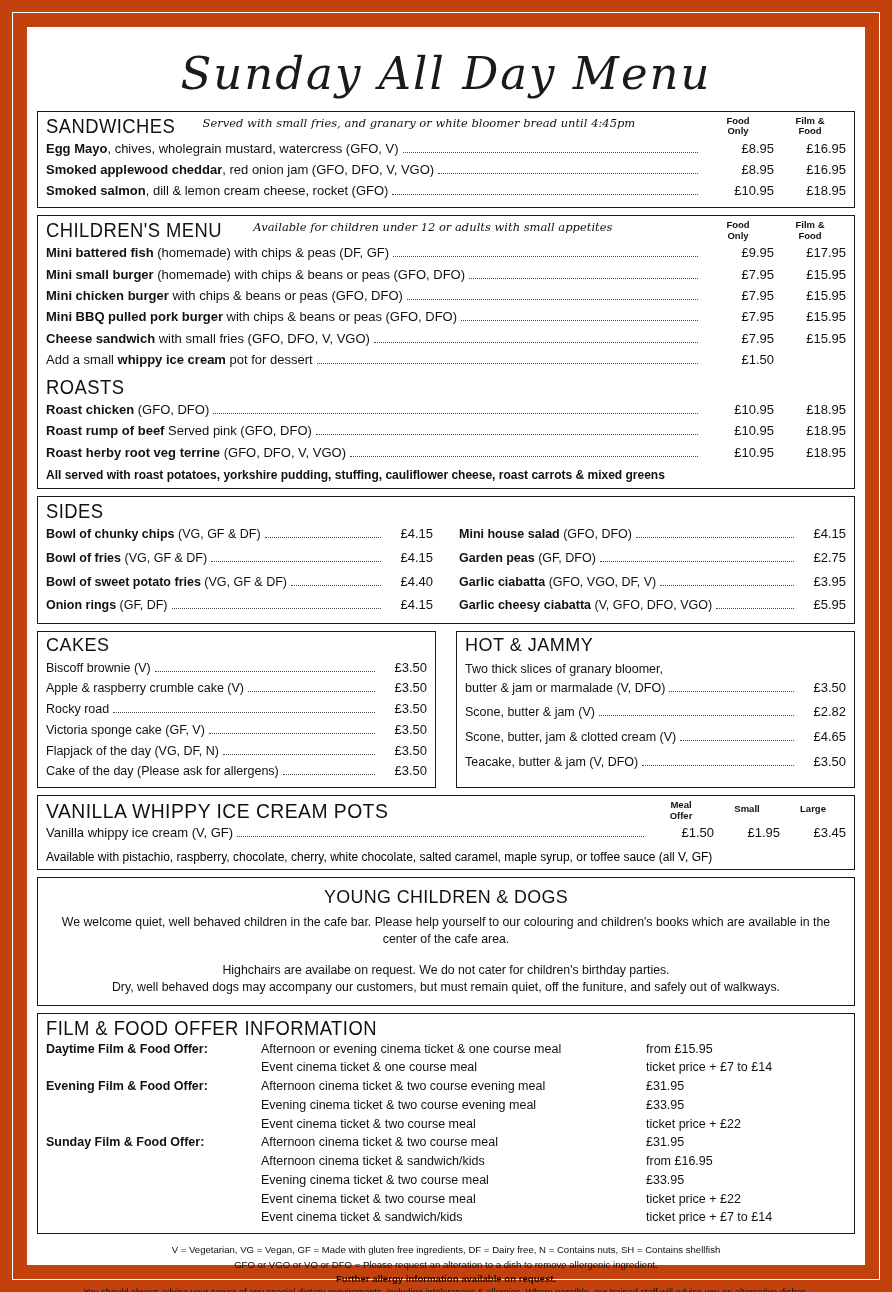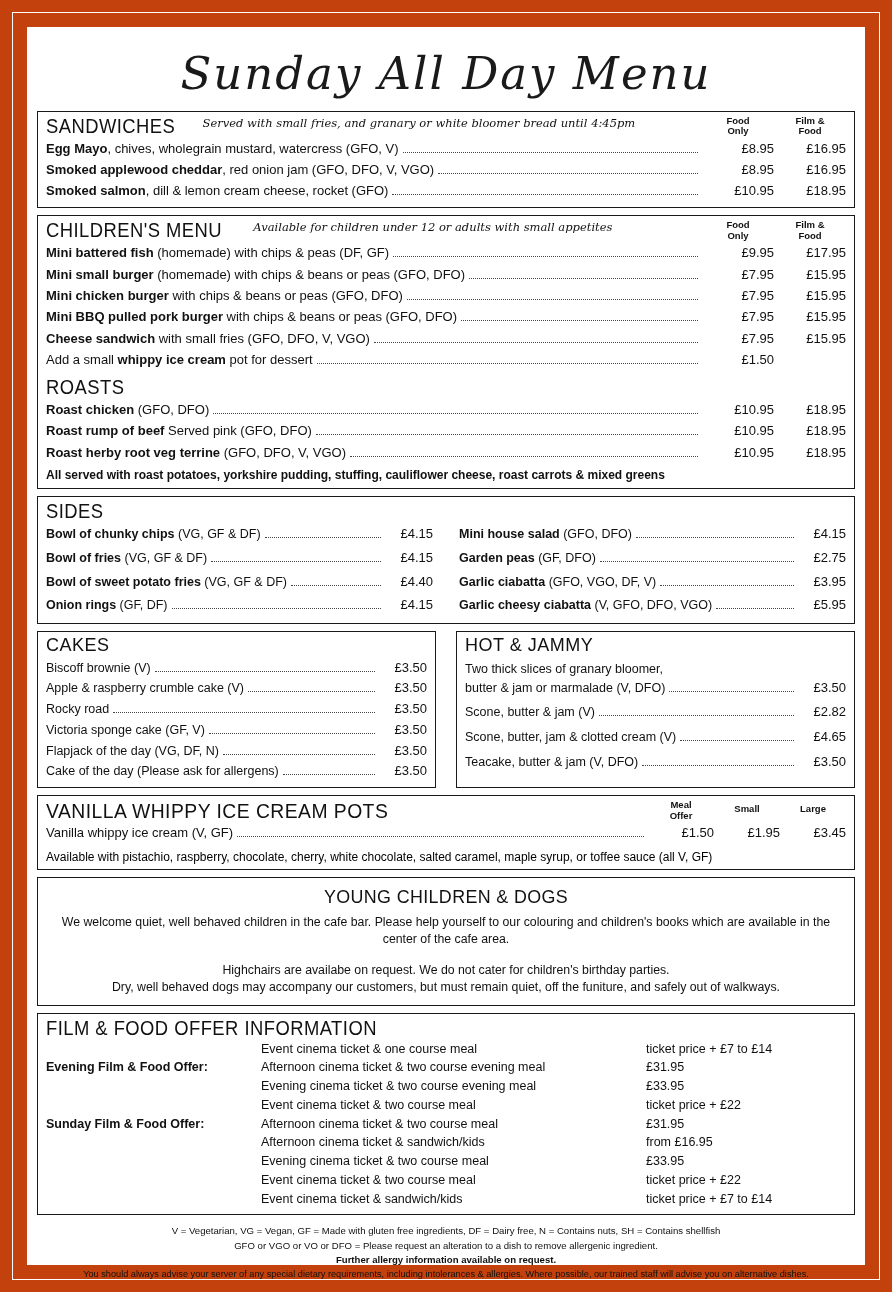--- a/index.html
+++ b/index.html
@@ -483,20 +483,25 @@
       <div class="center-p">Highchairs are availabe on request. We do not cater for children's birthday parties.</div>
       <div class="center-p">Dry, well behaved dogs may accompany our customers, but must remain quiet, off the funiture, and safely out of walkways.</div>
     </div>
 
     <div class="box" style="padding:4px 8px 6px 8px">
       <div class="sec-head">
         <span class="sec-title">FILM &amp; FOOD OFFER INFORMATION</span>
       </div>
       <div>
         <div class="offer-row">
+          <span class="offer-label">Daytime Film &amp; Food Offer:</span>
+          <span class="offer-desc">Afternoon or evening cinema ticket &amp; one course meal</span>
+          <span class="offer-price">from £15.95</span>
+        </div>
+        <div class="offer-row">
           <span class="offer-label"></span>
           <span class="offer-desc">Event cinema ticket &amp; one course meal</span>
           <span class="offer-price">ticket price + £7 to £14</span>
         </div>
         <div class="offer-row">
           <span class="offer-label">Evening Film &amp; Food Offer:</span>
           <span class="offer-desc">Afternoon cinema ticket &amp; two course evening meal</span>
           <span class="offer-price">£31.95</span>
         </div>
         <div class="offer-row">

